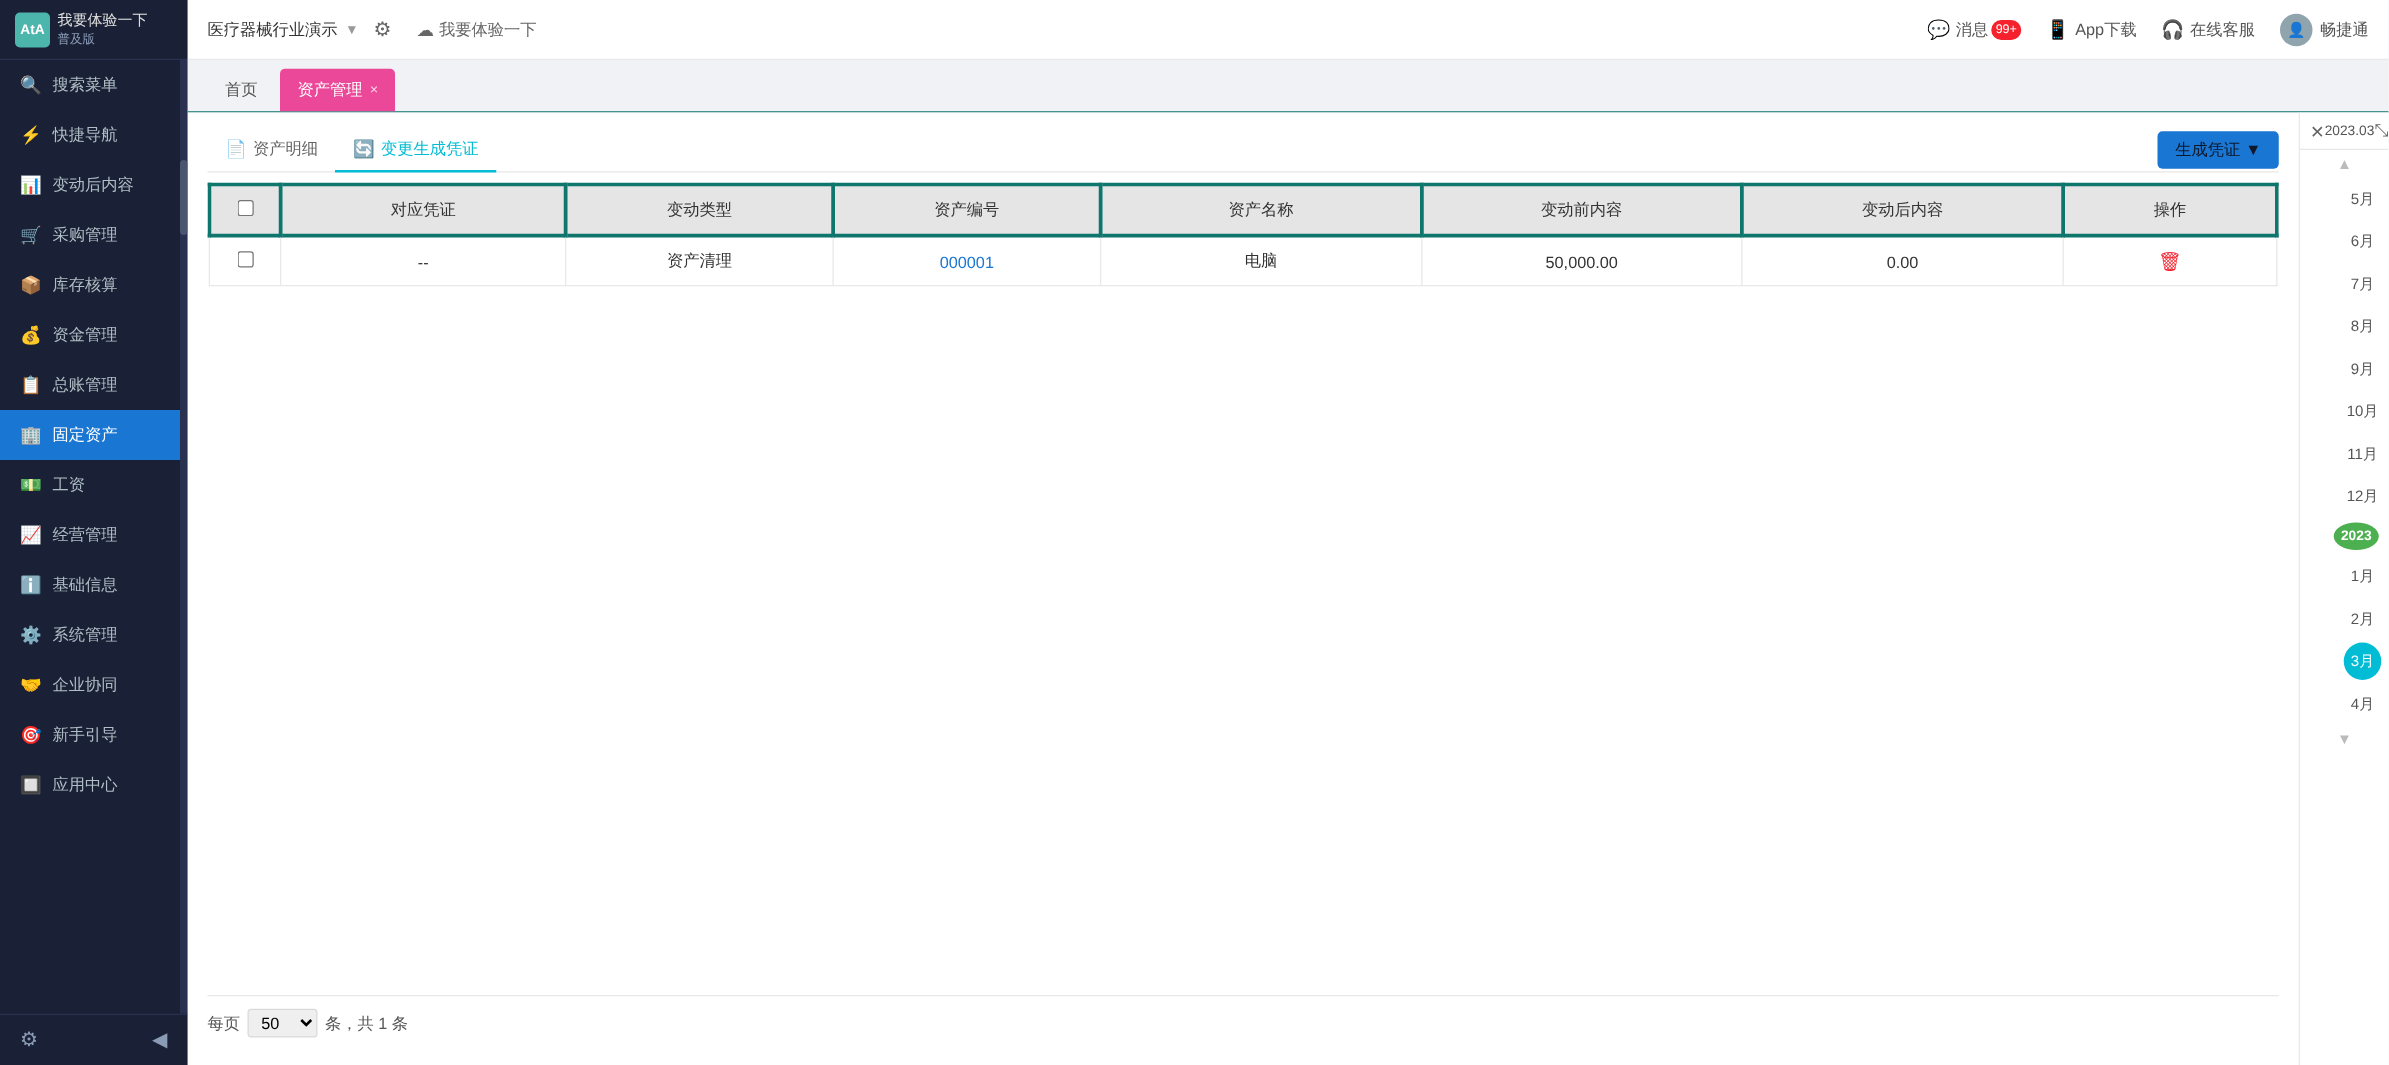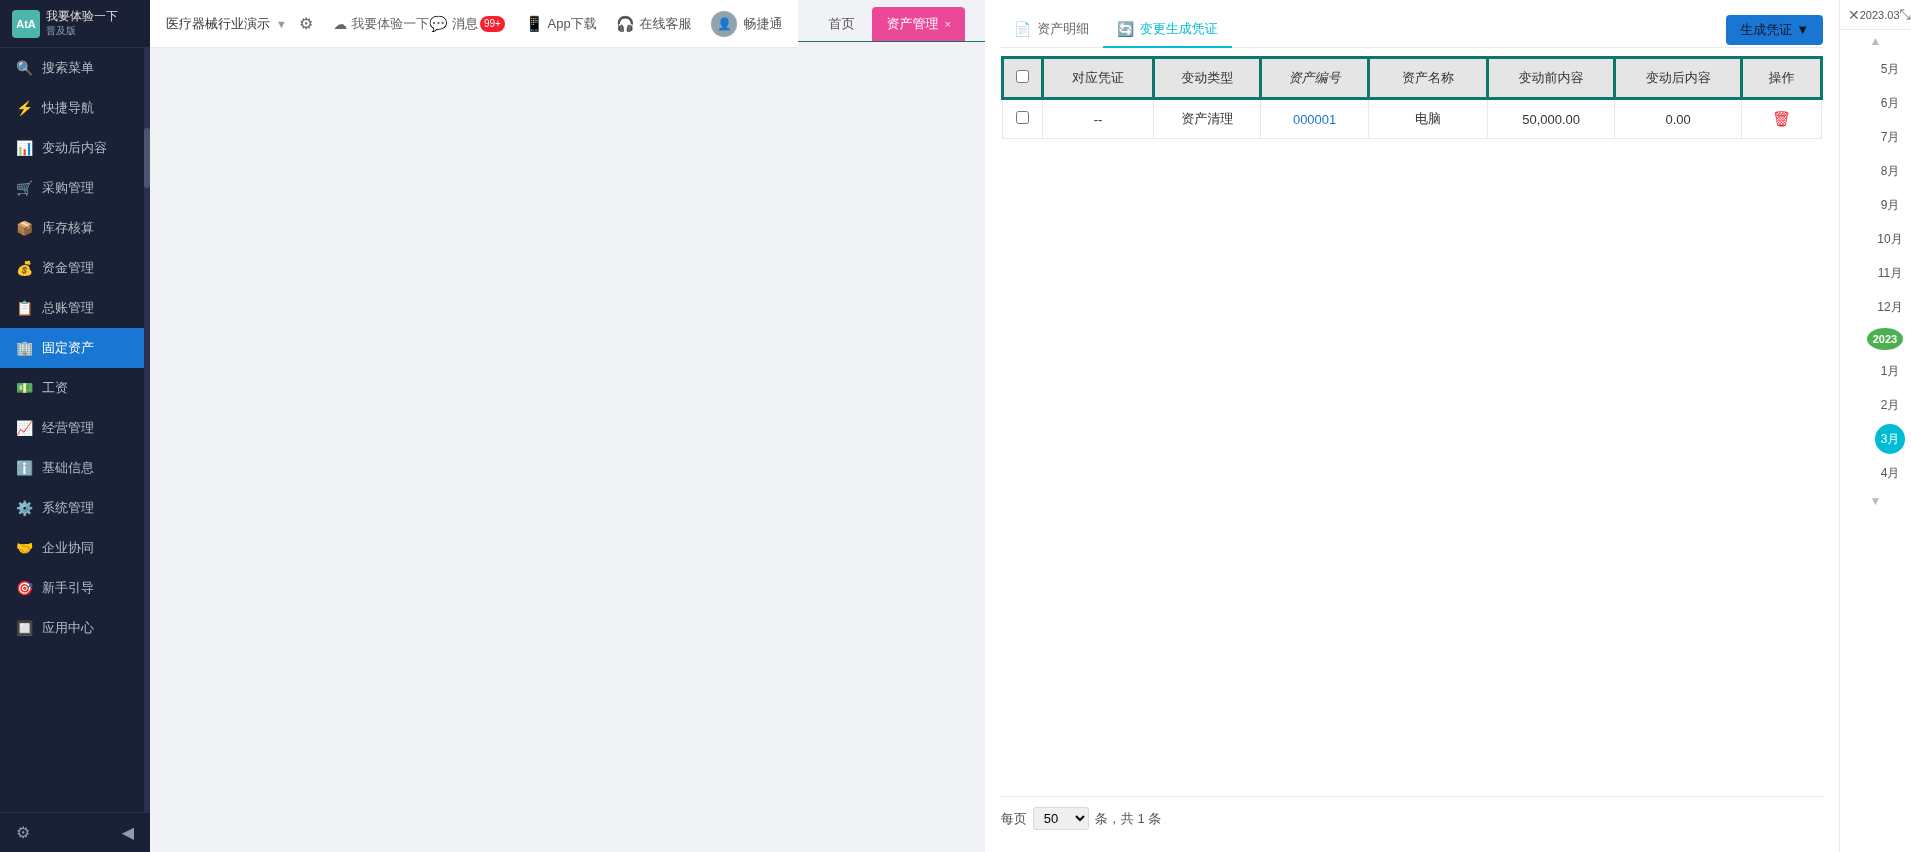--- a/index.html
+++ b/index.html
@@ -102,21 +102,21 @@
       background: #4a5570;
       border-radius: 3px;
       position: absolute;
       top: 80px;
     }
 
     
     .main-content {
       flex: 1;
       display: flex;
-      flex-direction: row;
+      flex-direction: column;
       overflow: hidden;
       justify-content: space-between;
     }
 
     
     .topbar {
       height: 48px;
       background: white;
       display: flex;
       align-items: center;
@@ -312,21 +312,21 @@
     }
     td {
       border: 1px solid #e8e8e8;
       padding: 10px 12px;
       text-align: center;
       color: #333;
     }
     .col-checkbox { width: 40px; }
     .col-voucher { width: 160px; }
     .col-type { width: 150px; }
-    .col-code { width: 150px; font-style: italic; }
+    .col-code { width: 150px; }
     .col-name { width: 180px; }
     .col-before { width: 180px; }
     .col-after { width: 180px; }
     .col-op { width: 120px; }
     .delete-btn {
       color: #f5222d;
       cursor: pointer;
       font-size: 15px;
     }
 

